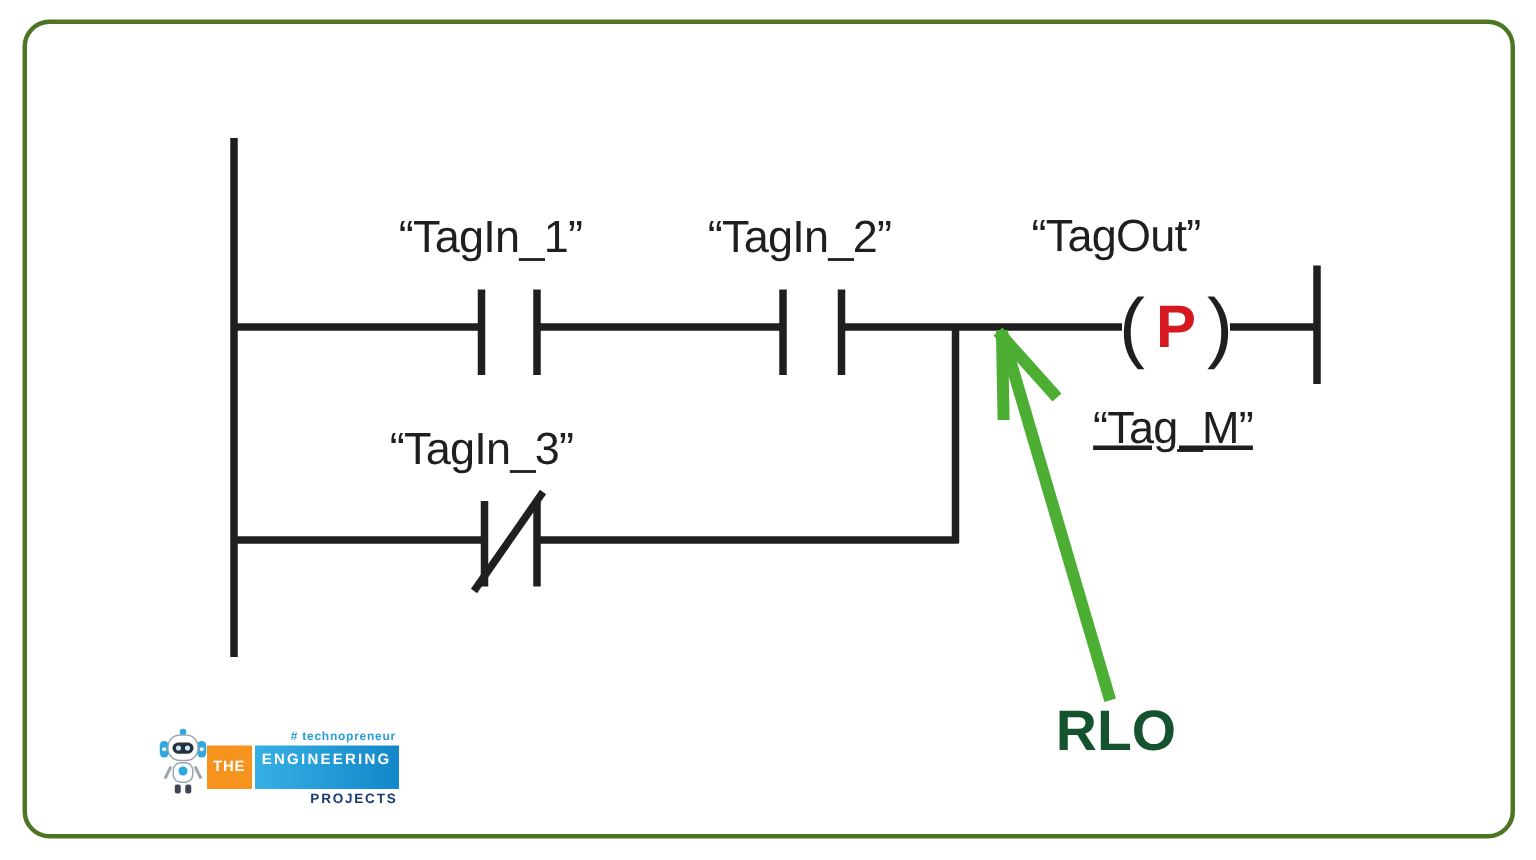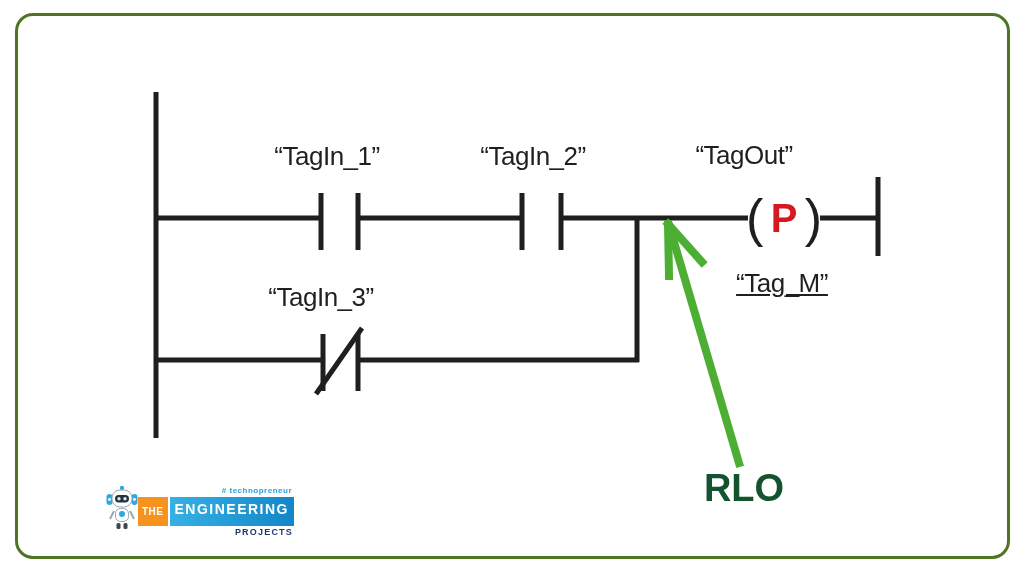--- a/index.html
+++ b/index.html
@@ -9,21 +9,21 @@
     font-family:"Liberation Sans", sans-serif;
   }
   .frame{
     position:absolute;left:15px;top:13px;width:995px;height:546px;
     box-sizing:border-box;border:3px solid #4E7523;border-radius:18px;
     background:transparent;
   }
   svg.diagram{position:absolute;left:0;top:0;}
   .label{
     position:absolute;transform:translateX(-50%);
-    font-size:26px;letter-spacing:-0.5px;line-height:1.1;
+    font-size:30px;letter-spacing:-0.5px;line-height:1.1;
     color:#1F1F1F;white-space:nowrap;
   }
   #lbl-tagin1{left:327px;top:142px;}
   #lbl-tagin2{left:533px;top:142px;}
   #lbl-tagout{left:744px;top:141px;}
   #lbl-tagm  {left:782px;top:269px;text-decoration:underline;}
   #lbl-tagin3{left:321px;top:283px;}
   #lbl-rlo{
     left:744px;top:468px;font-weight:bold;font-size:38px;letter-spacing:0;
   }
@@ -43,21 +43,21 @@
     font-size:8px;font-weight:700;color:#2B9FD9;letter-spacing:0.5px;
     margin-bottom:2px;padding-right:2px;
   }
   .logo-row{display:flex;gap:2px;}
   .logo-the{
     background:#F6921E;color:#ffffff;font-size:10px;font-weight:700;
     padding:9px 4px;letter-spacing:0.5px;
   }
   .logo-eng{
     background:linear-gradient(90deg,#36B0E4,#1287C9);
-    color:#ffffff;font-size:14px;font-weight:700;
+    color:#ffffff;font-size:10px;font-weight:700;
     padding:4px 5px;letter-spacing:1.5px;
   }
   .logo-projects{
     font-size:9px;font-weight:700;color:#1B3A70;letter-spacing:1.2px;
     margin-top:1px;padding-right:1px;
   }
 </style>
 </head>
 <body>
 

